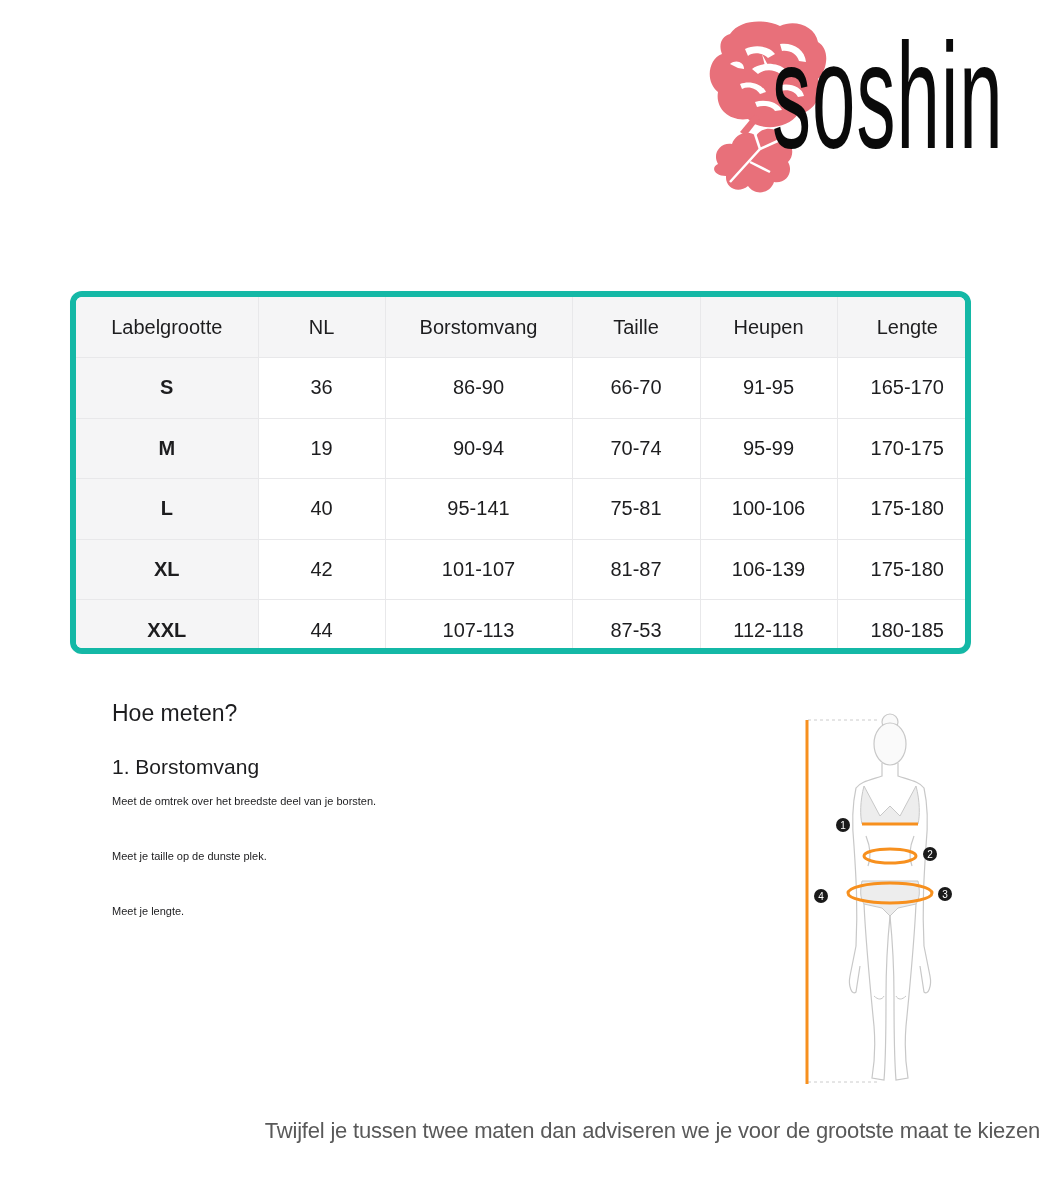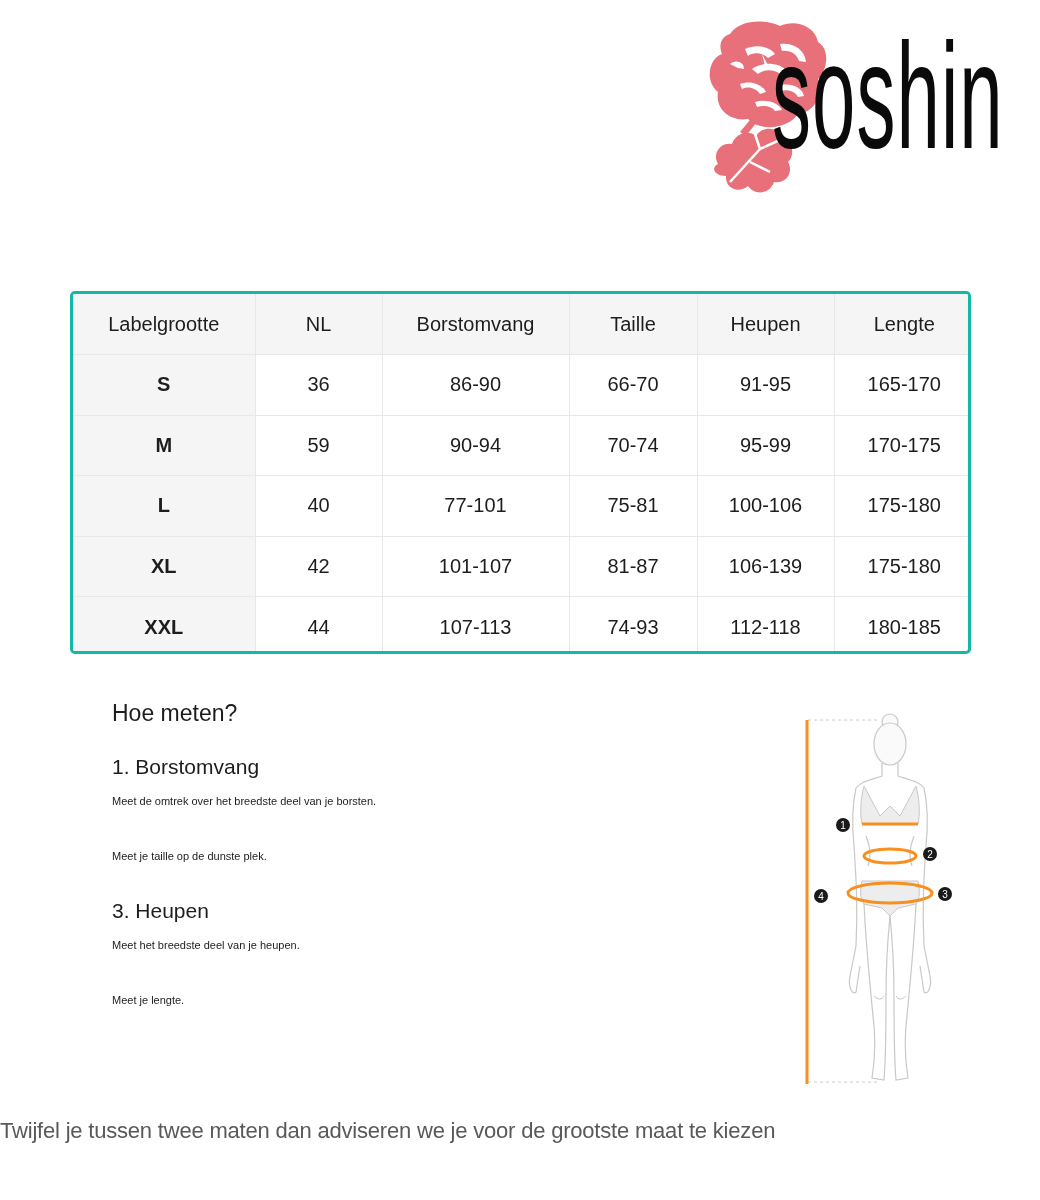--- a/index.html
+++ b/index.html
@@ -13,21 +13,21 @@
       position: absolute; left: 72px; top: -8px;
       font-family: "Liberation Sans", sans-serif;
       font-size: 150px; line-height: 180px; color: #0a0a0a;
       transform: scaleX(0.52); transform-origin: left top;
       letter-spacing: 2px; font-weight: 400;
     }
 
     
     .size-table {
       position: absolute; left: 70px; top: 291px; width: 901px; height: 363px;
-      border: 3px solid #14b8a6; border-radius: 5px; overflow: hidden;
+      border: 6px solid #14b8a6; border-radius: 12px; overflow: hidden;
       border-collapse: separate;
       box-shadow: 0 0 1px rgba(0,0,0,0.05);
     }
     .size-table table { width: 100%; height: 100%; border-collapse: collapse; table-layout: fixed; }
     .size-table th, .size-table td {
       text-align: center; vertical-align: middle;
       border-right: 1px solid #e8e8ea; border-bottom: 1px solid #e8e8ea;
       font-size: 20px; color: #1d1d1f; height: 60.5px;
       font-family: "Liberation Sans", sans-serif;
     }
@@ -44,21 +44,21 @@
     .step { margin-bottom: 0; }
     .step-title { font-size: 21px; font-weight: 400; color: #1d1d1f; height: 30px; line-height: 30px; }
     .step-desc { font-size: 11px; color: #1d1d1f; height: 30px; line-height: 30px; margin-top: 4px; margin-bottom: 25px; }
 
     
     .figure { position: absolute; left: 800px; top: 706px; width: 170px; height: 384px; }
     .figure svg { width: 100%; height: 100%; display: block; }
 
     
     .advice {
-      position: absolute; left: 0; top: 1118px; width: 1040px; text-align: left;
+      position: absolute; left: 0; top: 1118px; width: 1040px; text-align: right;
       font-size: 22px; color: #595959; font-family: "Liberation Sans", sans-serif;
       letter-spacing: -0.2px;
     }
   </style>
 </head>
 <body>
 
 <div class="logo">
   <svg viewBox="0 0 315 185">
 
@@ -113,68 +113,64 @@
       <tr>
         <td class="label-cell">S</td>
         <td>36</td>
         <td>86-90</td>
         <td>66-70</td>
         <td>91-95</td>
         <td>165-170</td>
       </tr>
       <tr>
         <td class="label-cell">M</td>
-        <td>59</td>
+        <td>19</td>
         <td>90-94</td>
         <td>70-74</td>
         <td>95-99</td>
         <td>170-175</td>
       </tr>
       <tr>
         <td class="label-cell">L</td>
         <td>40</td>
-        <td>77-101</td>
+        <td>95-141</td>
         <td>75-81</td>
         <td>100-106</td>
         <td>175-180</td>
       </tr>
       <tr>
         <td class="label-cell">XL</td>
         <td>42</td>
         <td>101-107</td>
         <td>81-87</td>
         <td>106-139</td>
         <td>175-180</td>
       </tr>
       <tr>
         <td class="label-cell">XXL</td>
         <td>44</td>
         <td>107-113</td>
-        <td>74-93</td>
+        <td>87-53</td>
         <td>112-118</td>
         <td>180-185</td>
       </tr>
     </tbody>
   </table>
 </div>
 
 <div class="howto">
   <div class="howto-title">Hoe meten?</div>
   <div class="step">
     <div class="step-title">1. Borstomvang</div>
     <div class="step-desc">Meet de omtrek over het breedste deel van je borsten.</div>
   </div>
   <div class="step">
     <div class="step-desc">Meet je taille op de dunste plek.</div>
   </div>
   <div class="step">
-    <div class="step-title">3. Heupen</div>
-    <div class="step-desc">Meet het breedste deel van je heupen.</div>
-  </div>
-  <div class="step">
     <div class="step-desc">Meet je lengte.</div>
   </div>
 </div>
 
 <div class="figure">
   <svg viewBox="0 0 170 384">
 
     <line x1="8" y1="14" x2="80" y2="14" stroke="#cccccc" stroke-width="1" stroke-dasharray="3,3"></line>
     <line x1="8" y1="376" x2="80" y2="376" stroke="#cccccc" stroke-width="1" stroke-dasharray="3,3"></line>
 

